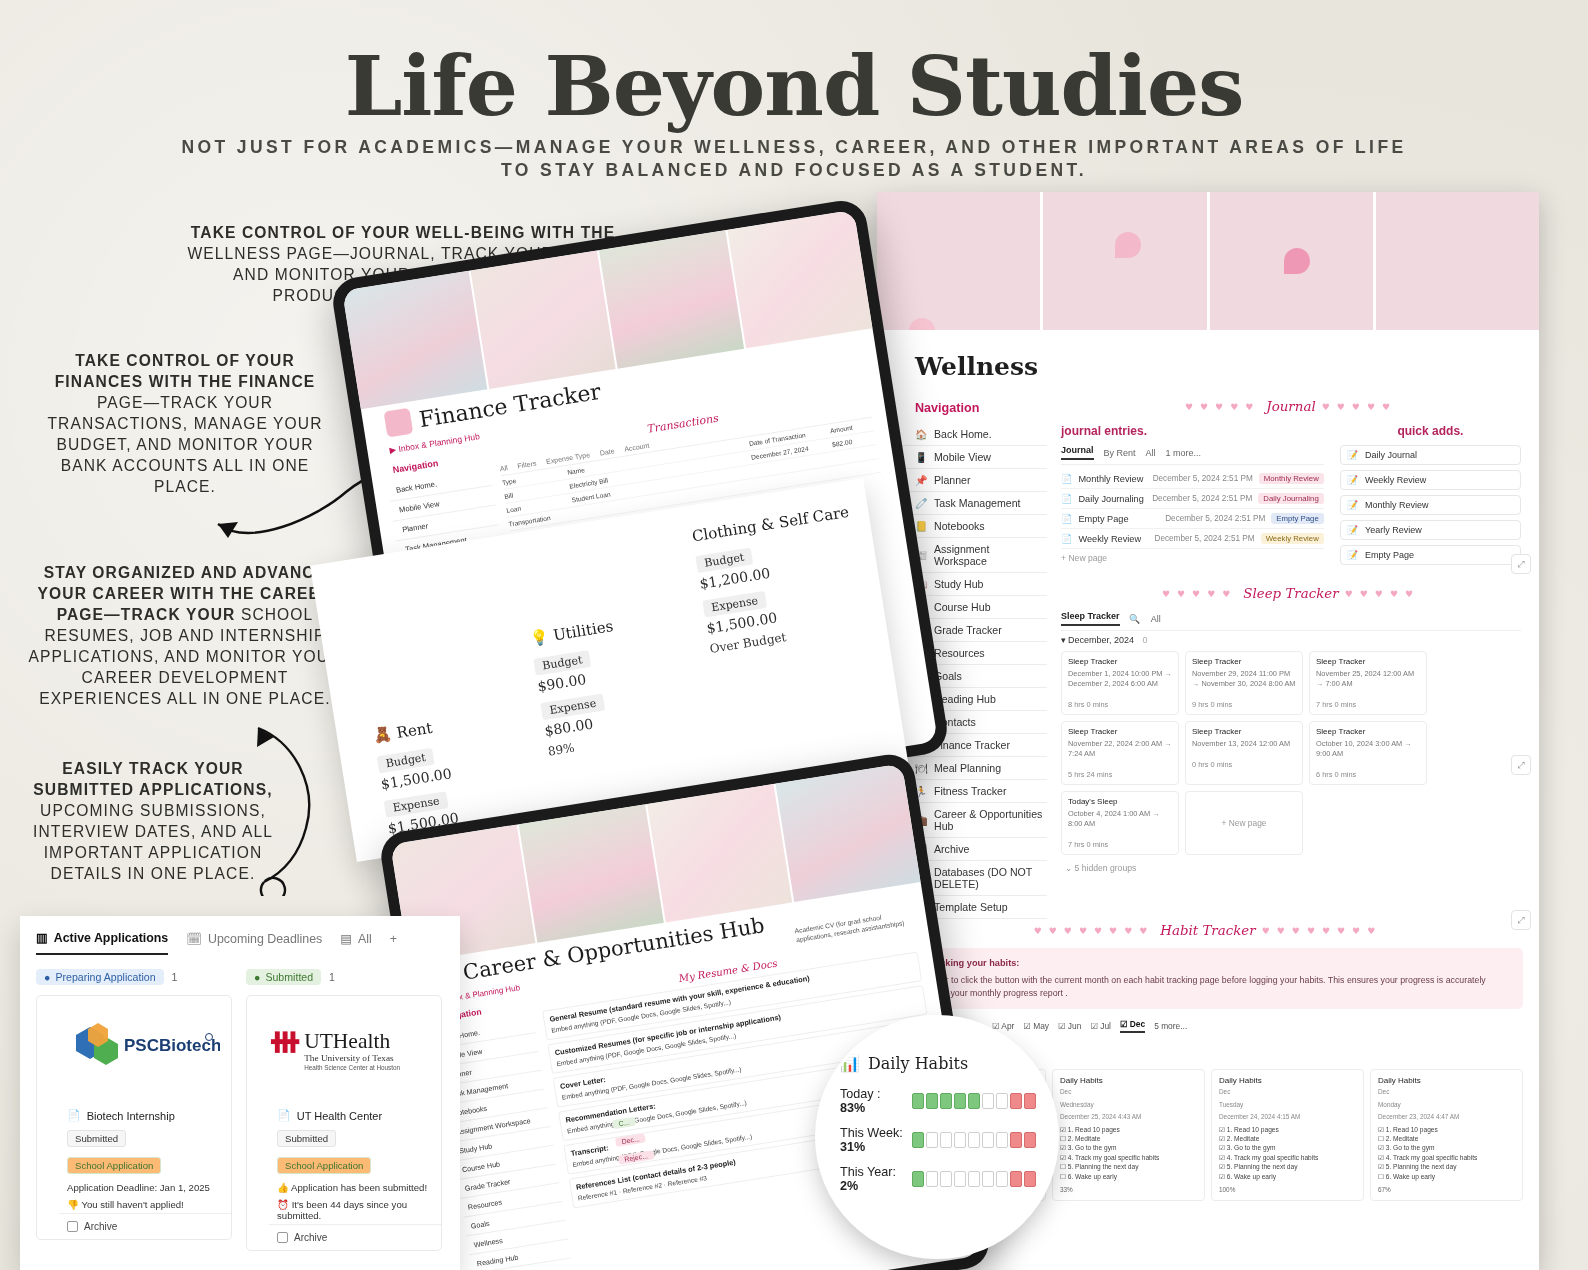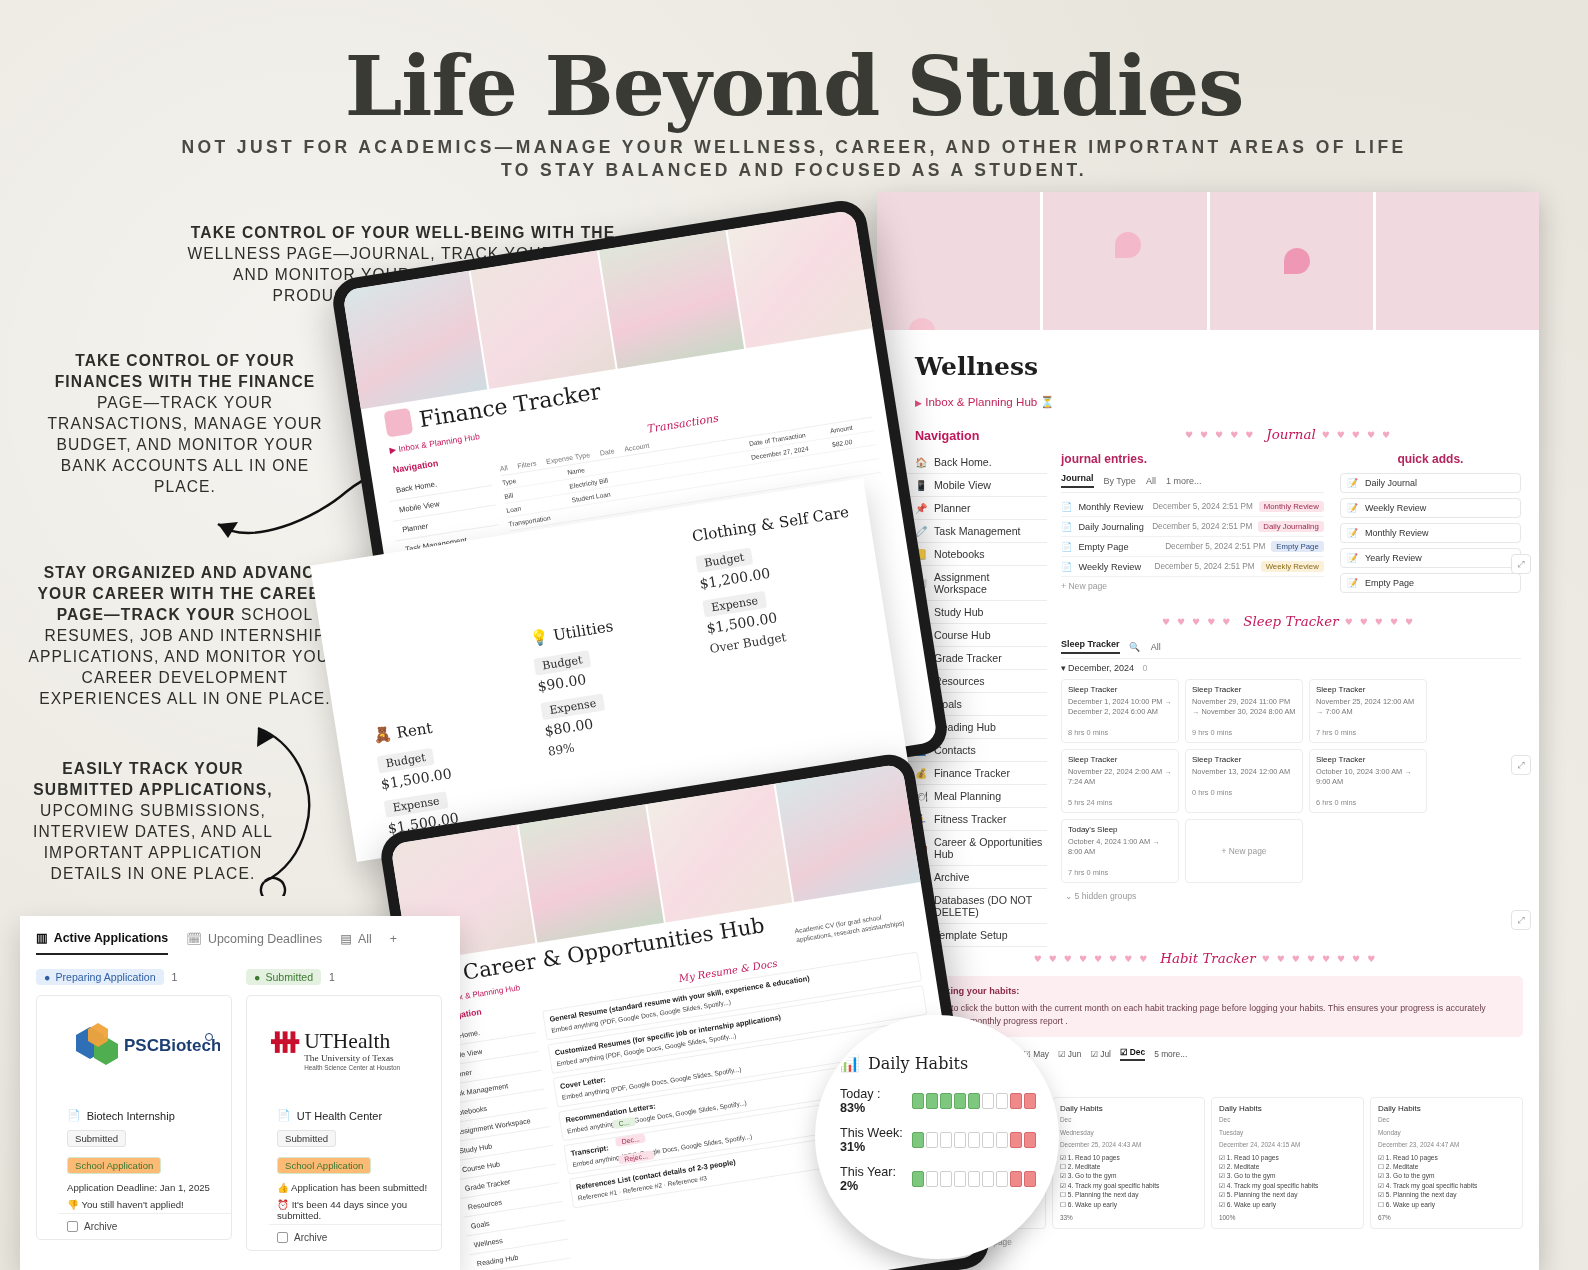--- a/index.html
+++ b/index.html
@@ -220,24 +220,20 @@
     <div class="cv2">
         <div class="tulip" style="left:72px;top:40px;background:#f3b9cb;"></div>
       </div>
     <div class="cv3">
         <div class="tulip" style="left:40px;top:36px;"></div>
         <div class="tulip" style="left:74px;top:30px;background:#ef98b5;"></div>
       </div>
     <div class="cv4"></div>
   </div>
   <div class="w-title">Wellness</div>
-  <div class="w-breadcrumb">
-    <span class="tri">▶</span>
-    <span>Inbox &amp; Planning Hub</span> ⏳
-  </div>
 
   <div class="w-body">
 
     <div class="w-nav">
       <div class="nav-title">Navigation</div>
       <div class="nav-item">
           <span class="ic">🏠</span>
           <span>Back Home.</span>
         </div>
       <div class="nav-item">
@@ -323,21 +319,21 @@
         <span class="hearts">♥♥♥♥♥</span>
         <span>Journal</span>
         <span class="hearts">♥♥♥♥♥</span>
       </div>
 
       <div class="cols2">
         <div style="flex:1.45;">
           <div class="col-h">journal entries.</div>
           <div class="db-toolbar">
             <span class="act">Journal</span>
-            <span>By Type</span>
+            <span>By Rent</span>
             <span>All</span>
             <span>1 more...</span>
           </div>
           <div class="row">
               <span>📄</span>
               <span class="nm">Monthly Review</span>
               <span class="dt">December 5, 2024 2:51 PM</span>
               <span class="tag">Monthly Review</span>
             </div>
           <div class="row">

